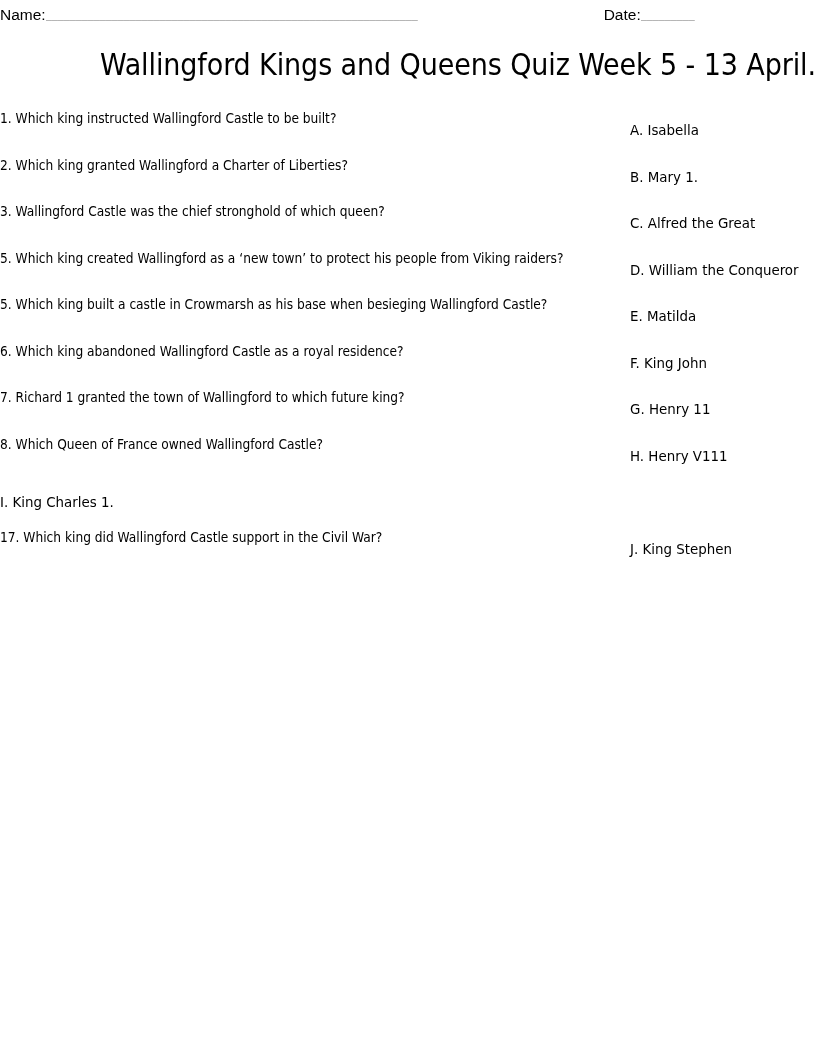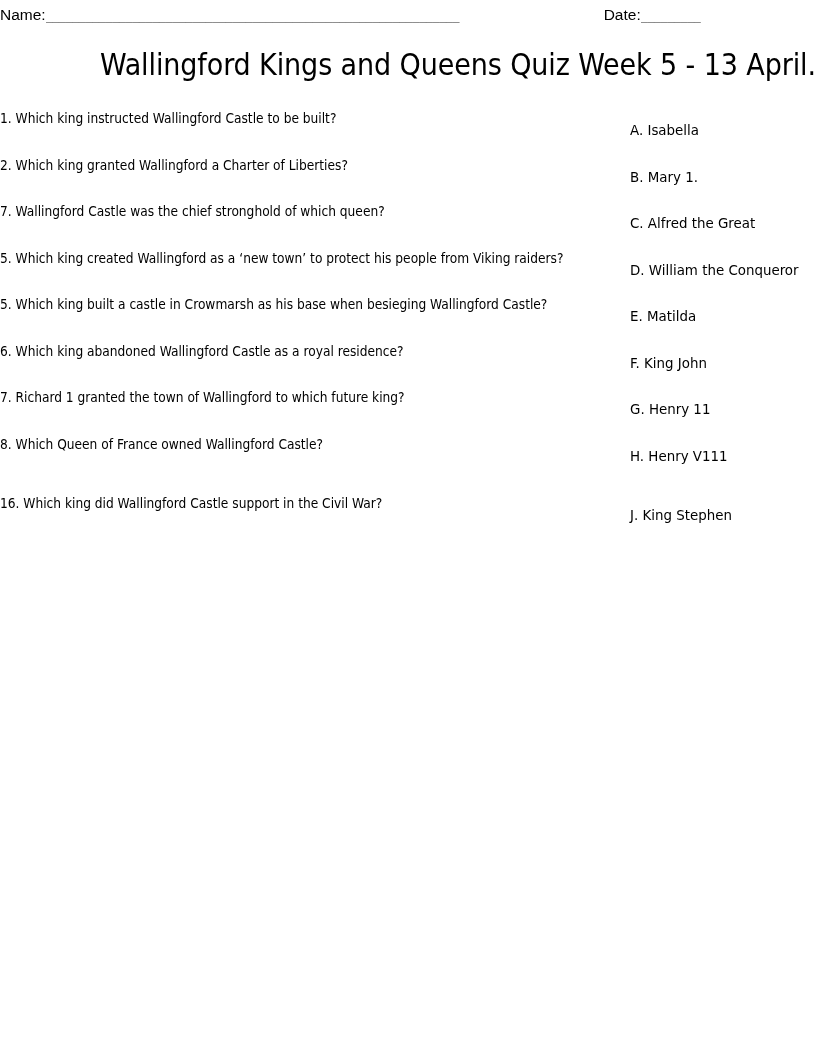--- a/index.html
+++ b/index.html
@@ -31,22 +31,22 @@
     line-height: 30px;
     white-space: nowrap;
   }
   .hdr-label {
     font-family: "Liberation Sans", sans-serif;
     font-size: 15.5px;
     color: #000;
   }
   .rule {
     color: #7a7a7a;
-    font-family: Liberation Sans, sans-serif;
-    font-size: 12px;
+    font-family: Liberation Mono, monospace;
+    font-size: 10px;
     letter-spacing: 0px;
     overflow: hidden;
     display: inline-block;
     vertical-align: baseline;
   }
   .rule-name { width: 540px; }
   .rule-date { width: 132px; }
   .hdr-gap { display: inline-block; width: 18px; }
 
   
@@ -118,21 +118,21 @@
     <div class="q-cell">1. Which king instructed Wallingford Castle to be built?</div>
     <div class="a-cell">A. Isabella</div>
   </div>
 
   <div class="quiz-row">
     <div class="q-cell">2. Which king granted Wallingford a Charter of Liberties?</div>
     <div class="a-cell">B. Mary 1.</div>
   </div>
 
   <div class="quiz-row">
-    <div class="q-cell">7. Wallingford Castle was the chief stronghold of which queen?</div>
+    <div class="q-cell">3. Wallingford Castle was the chief stronghold of which queen?</div>
     <div class="a-cell">C. Alfred the Great</div>
   </div>
 
   <div class="quiz-row">
     <div class="q-cell">5. Which king created Wallingford as a ‘new town’ to protect his people from Viking raiders?</div>
     <div class="a-cell">D. William the Conqueror</div>
   </div>
 
   <div class="quiz-row">
     <div class="q-cell">5. Which king built a castle in Crowmarsh as his base when besieging Wallingford Castle?</div>
@@ -148,20 +148,21 @@
     <div class="q-cell">7. Richard 1 granted the town of Wallingford to which future king?</div>
     <div class="a-cell">G. Henry 11</div>
   </div>
 
   <div class="quiz-row">
     <div class="q-cell">8. Which Queen of France owned Wallingford Castle?</div>
     <div class="a-cell">H. Henry V111</div>
   </div>
 
   <div class="quiz-row">
+    <div class="a-cell">I. King Charles 1.</div>
   </div>
 
   <div class="quiz-row">
-    <div class="q-cell">16. Which king did Wallingford Castle support in the Civil War?</div>
+    <div class="q-cell">17. Which king did Wallingford Castle support in the Civil War?</div>
     <div class="a-cell">J. King Stephen</div>
   </div>
 
 </div>
 
 </body></html>

